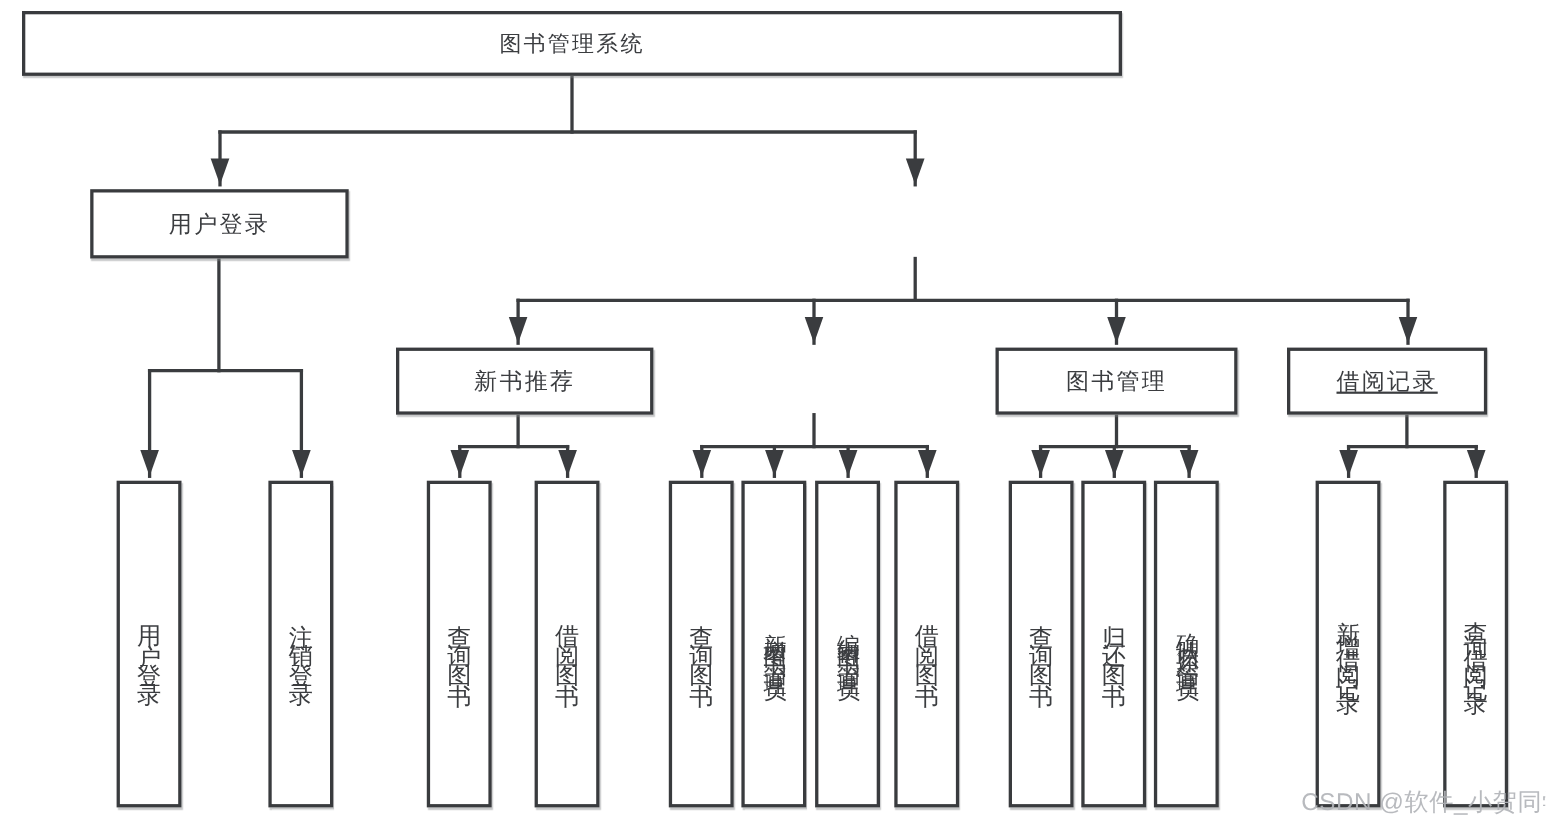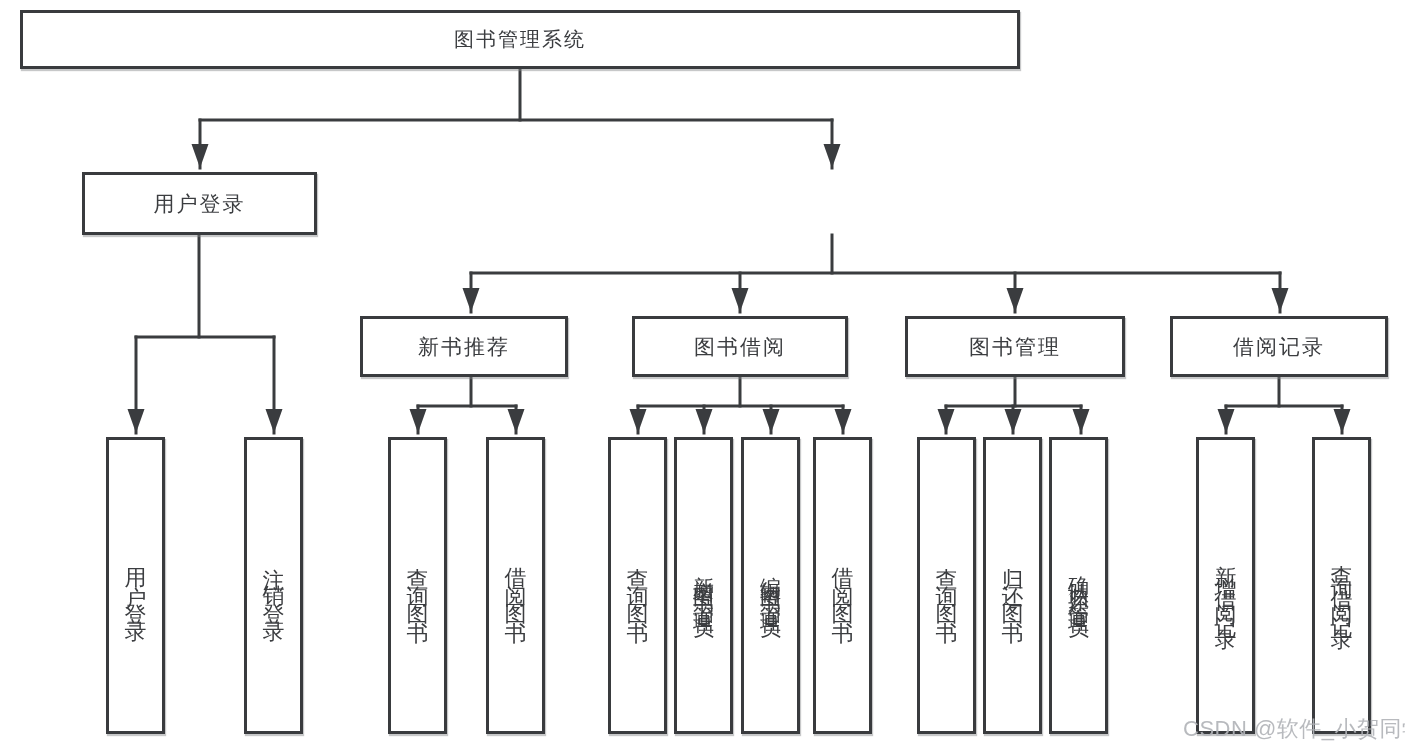--- a/index.html
+++ b/index.html
@@ -29,24 +29,24 @@
     color: #3b3d40;
     white-space: nowrap;
   }
   .h-label { font-size: 21px; letter-spacing: 2px; }
   .root-box { left: 20px; top: 10px; width: 1000px; height: 59px; }
   .root-box .r-label { font-size: 20px; letter-spacing: 2px; }
 
   .l2-user { left: 82px;  top: 172px; width: 235px; height: 63px; }
   .l2-book { left: 714px; top: 172px; width: 236px; height: 63px; }
 
-  .l3-newrec  { left: 360px;  top: 316px; width: 208px; height: 61px; }
+  .l3-newrec  { left: 360px;  top: 316px; width: 234px; height: 61px; }
   .l3-borrow  { left: 632px;  top: 316px; width: 216px; height: 61px; }
   .l3-current { left: 905px;  top: 316px; width: 220px; height: 61px; }
-  .l3-records { left: 1170px; top: 316px; width: 218px; height: 61px; }
+  .l3-records { left: 1170px; top: 316px; width: 182px; height: 61px; text-decoration: underline; }
 
   .leaf {
     position: absolute;
     top: 437px;
     width: 59px;
     height: 297px;
     box-sizing: border-box;
     background: #ffffff;
     border: 3px solid #393b3e;
     box-shadow: 1px 2px 1px rgba(130,132,136,0.45);
@@ -149,23 +149,20 @@
     <span class="r-label">图书管理系统</span>
   </div>
 
   <div class="box l2-user">
     <span class="h-label">用户登录</span>
   </div>
 
   <div class="box l3-newrec">
     <span class="h-label">新书推荐</span>
   </div>
-  <div class="box l3-borrow">
-    <span class="h-label">图书借阅</span>
-  </div>
   <div class="box l3-current">
     <span class="h-label">图书管理</span>
   </div>
   <div class="box l3-records">
     <span class="h-label">借阅记录</span>
   </div>
 
   <div class="leaf p1">
     <span>用户登录</span>
   </div>

